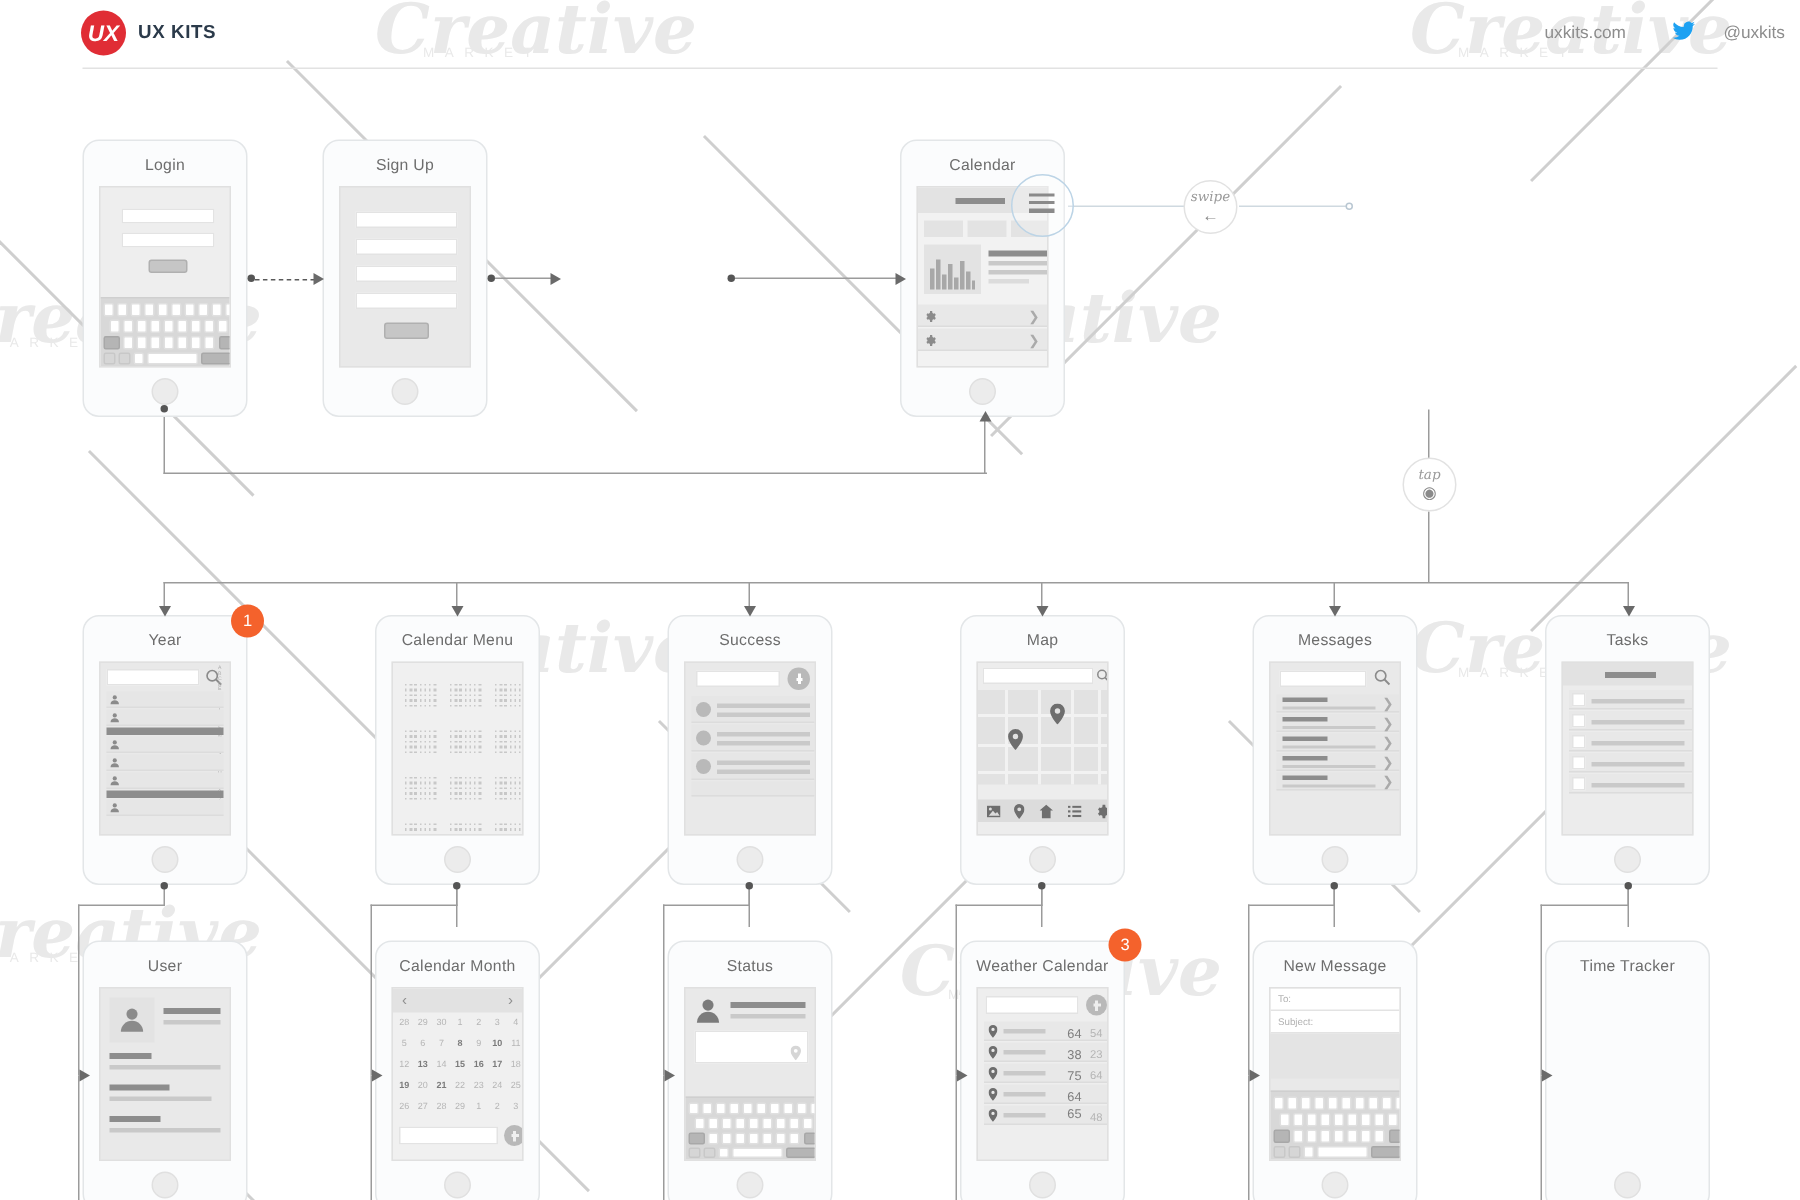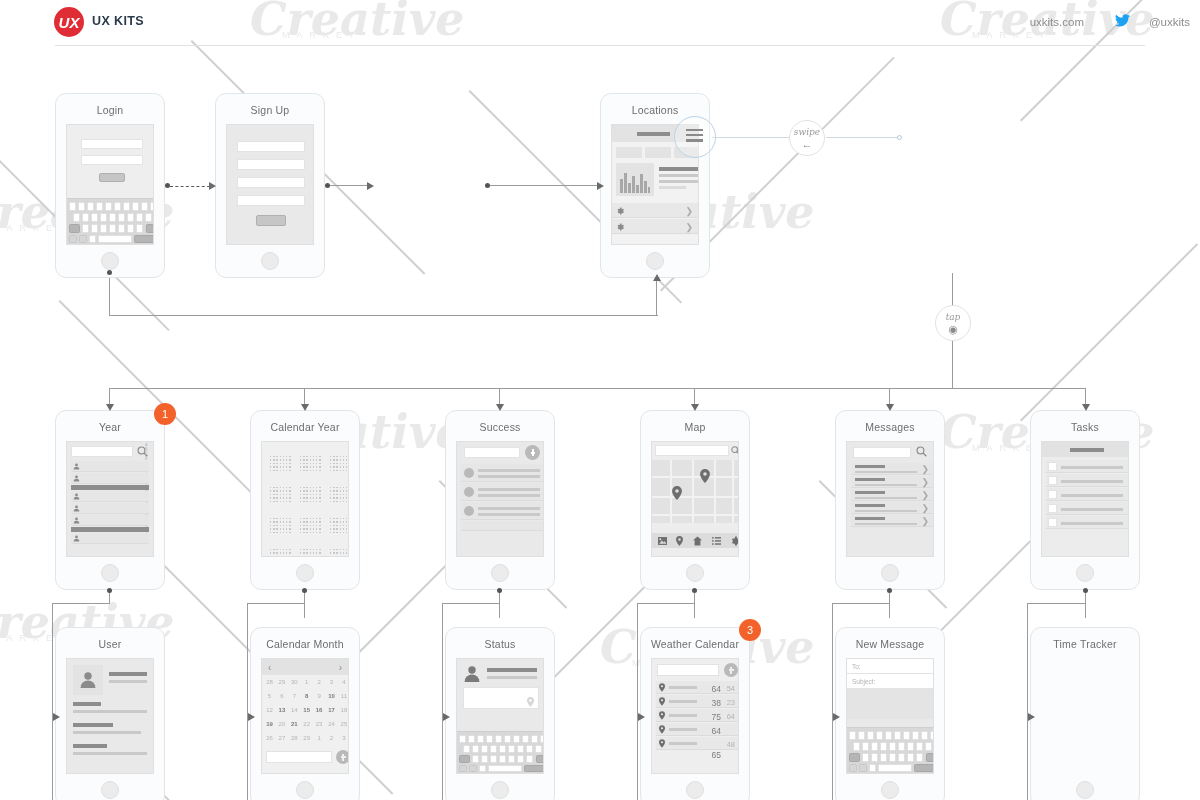--- a/index.html
+++ b/index.html
@@ -285,21 +285,21 @@
         <div class="kbd-key" style="left:22px; top:36px; width:7px; height:8px;"></div>
         <div class="kbd-key" style="left:31px; top:36px; width:34px; height:8px;"></div>
         <div class="kbd-key dk" style="left:67px; top:36px; width:23px; height:8px;"></div>
       </div>
     </div>
     <div class="home-btn"></div>
   </div>
 
 
   <div class="phone" style="left:600px; top:93px; width:110px; height:185px;">
-    <div class="ptitle">Locations</div>
+    <div class="ptitle">Calendar</div>
     <div class="screen" style="background:#f2f2f2;">
       <div style="position:absolute; left:0; top:0; width:100%; height:17px; background:#e3e3e3;">
         <div class="bar-d" style="left:25px; top:7px; width:33px; height:4px;"></div>
       </div>
       <div class="boxl" style="left:4px; top:22px; width:26px; height:11px;"></div>
       <div class="boxl" style="left:33px; top:22px; width:26px; height:11px;"></div>
       <div class="boxl" style="left:62px; top:22px; width:26px; height:11px;"></div>
       <div class="boxl" style="left:4px; top:38px; width:38px; height:33px;"></div>
       <div style="position:absolute; left:8px; top:44px; width:30px; height:24px;">
         <div style="position:absolute; left:0px;  bottom:0; width:3px; height:14px; background:#a8a8a8;"></div>
@@ -414,21 +414,21 @@
           <svg style="position:absolute;left:2px;top:2px;" width="7" height="7" viewBox="0 0 16 16">
             <circle cx="8" cy="4.5" r="3.2" fill="#8b8b8b"></circle>
             <path fill="#8b8b8b" d="M1.6 15a6.4 6.4 0 0 1 12.8 0z"></path>
           </svg>
         </div>
     </div>
     <div class="home-btn"></div>
   </div>
 
   <div class="phone" style="left:250px; top:410px; width:110px; height:180px;">
-    <div class="ptitle">Calendar Year</div>
+    <div class="ptitle">Calendar Menu</div>
     <div class="screen" style="background:#f0f0f0;" id="calyear-body">
         <div class="minimonth" style="left: 8px; top: 8px; width: 24px; height: 26px;">
           <div class="mm-dot" style="left: 0px; top: 6px;"></div>
           <div class="mm-dot" style="left: 3.2px; top: 6px;"></div>
           <div class="mm-dot" style="left: 6.4px; top: 6px;"></div>
           <div class="mm-dot" style="left: 9.6px; top: 6px;"></div>
           <div class="mm-dot" style="left: 12.8px; top: 6px;"></div>
           <div class="mm-dot" style="left: 16px; top: 6px;"></div>
           <div class="mm-dot" style="left: 19.2px; top: 6px;"></div>
           <div class="mm-dot" style="left: 0px; top: 9.4px;"></div>
@@ -1122,21 +1122,21 @@
             </svg>
             <div class="bar" style="left:13px;top:5px;width:28px;height:3px;"></div>
             <div class="wx" style="right:17px;top:2.5px;">64</div>
             <div class="wx lo" style="right:3px;top:16px;font-size:7.5px;">49</div>
           </div>
           <div class="rowl" style="left: 0px; top: 56px; width: 82px; height: 13px; background: rgb(232, 232, 232);">
             <svg style="position:absolute;left:3px;top:2px;" width="6" height="9" viewBox="0 0 12 17">
               <path fill="#6e6e6e" d="M6 0a6 6 0 0 0-6 6c0 4.5 6 11 6 11s6-6.5 6-11a6 6 0 0 0-6-6zm0 8.2A2.2 2.2 0 1 1 6 3.8a2.2 2.2 0 0 1 0 4.4z"></path>
             </svg>
             <div class="bar" style="left:13px;top:5px;width:28px;height:3px;"></div>
-            <div class="wx" style="right:17px;top:13px;">65</div>
+            <div class="wx" style="right:17px;top:0;">65</div>
             <div class="wx lo" style="right:3px;top:3px;font-size:7.5px;">48</div>
           </div>
         </div>
     </div>
     <div class="home-btn"></div>
   </div>
 
   <div class="phone" style="left:835px; top:627px; width:110px; height:180px;">
     <div class="ptitle">New Message</div>
     <div class="screen" style="background:#e9e9e9;">

